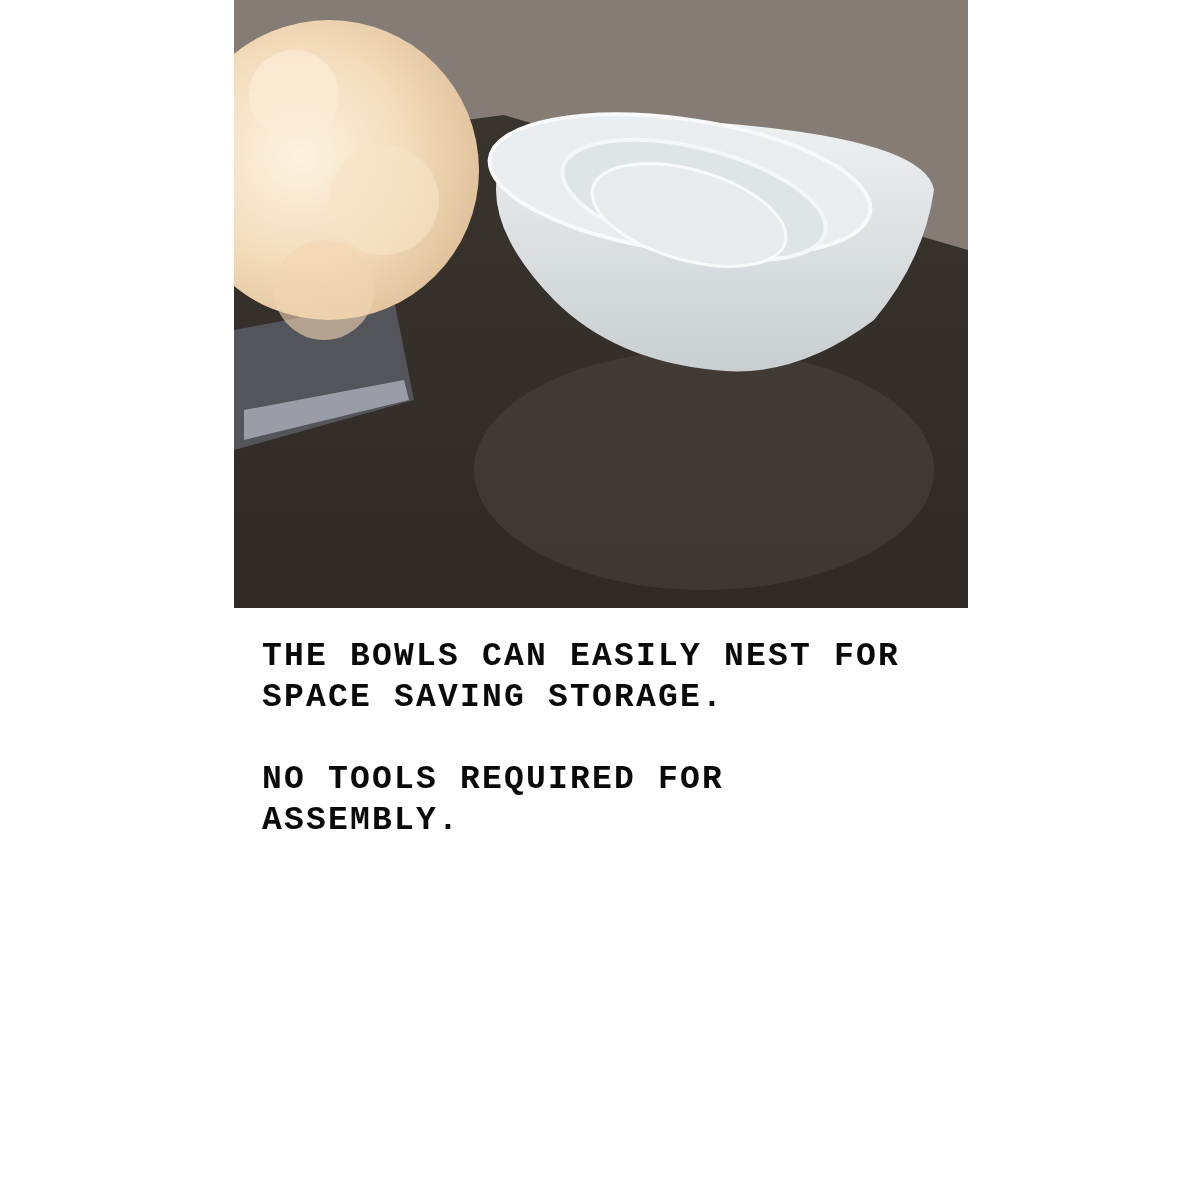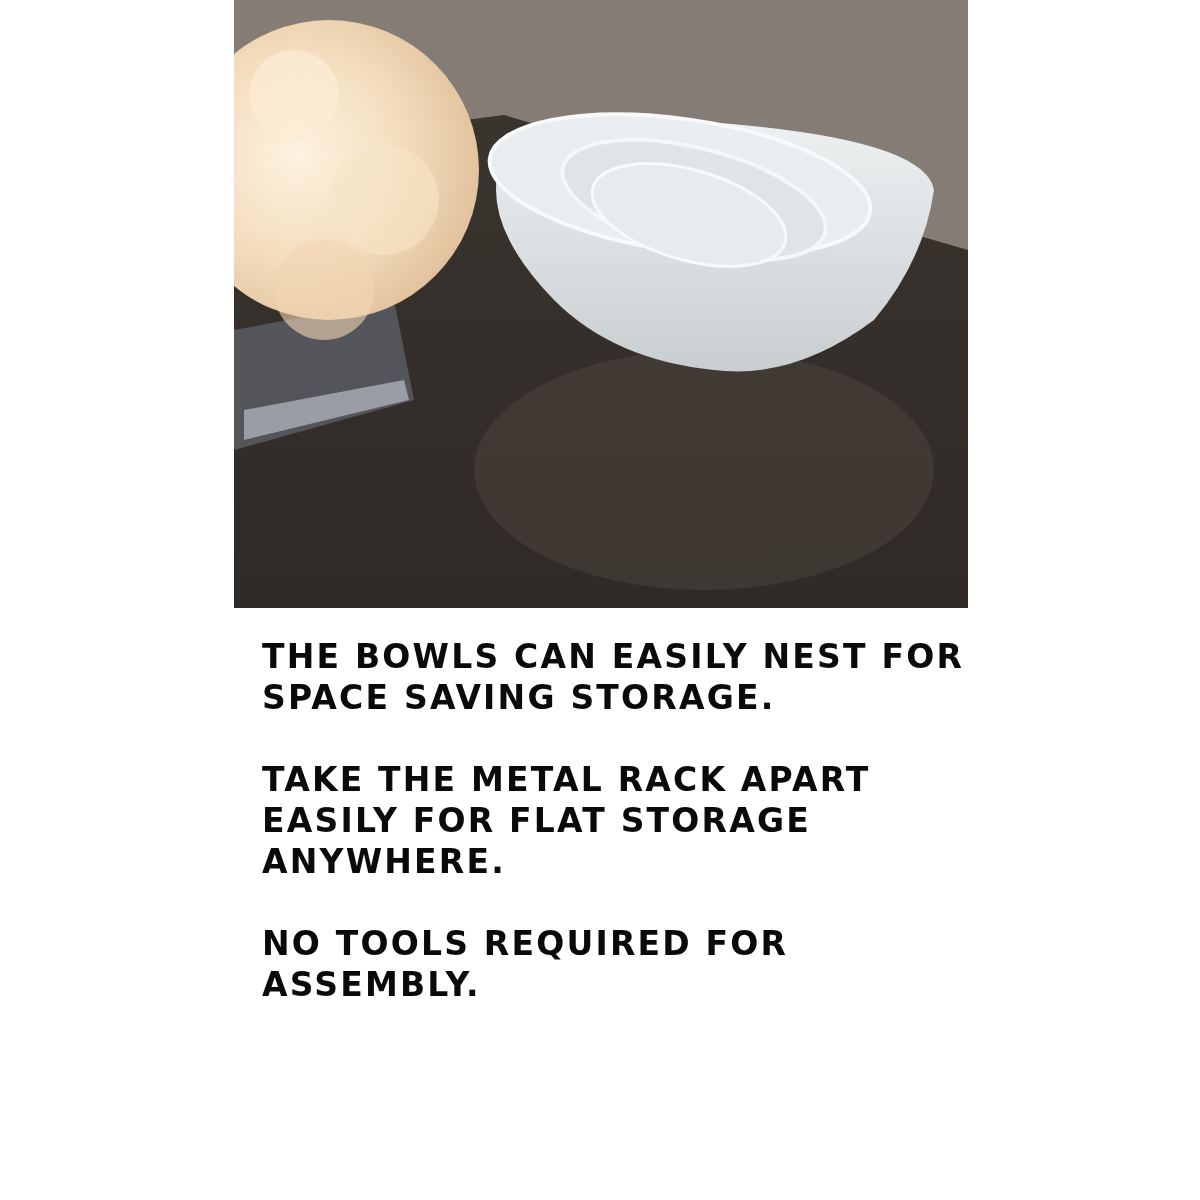--- a/index.html
+++ b/index.html
@@ -10,21 +10,21 @@
     position: absolute; left: 234px; top: 0; width: 734px; height: 608px; overflow: hidden;
     background: linear-gradient(180deg, #8d857d 0%, #7b746d 18%, #6c655f 24%, #3f3934 30%, #352f2a 100%);
   }
   .photo svg { position: absolute; left: 0; top: 0; }
   .copy {
     position: absolute; left: 262px; top: 636px; width: 720px;
     font-family: "DejaVu Sans", sans-serif; font-weight: bold;
     font-size: 33px; line-height: 41px; letter-spacing: 2.2px;
     color: #0a0a0a; text-transform: uppercase;
   }
-  .para { margin: 0 0 41px 0; white-space: pre-line; }
+  .para { margin: 0 0 41px 0; white-space: pre-line; font-family: Liberation Mono, monospace; }
 </style>
 </head>
 <body>
 
 <div class="photo" title="Three nested white oval bowls on a dark wood table next to a cream flower arrangement in a glass vase">
   <svg width="734" height="608" viewBox="0 0 734 608">
     <defs>
       <radialGradient id="flowerG" cx="40%" cy="45%" r="60%">
         <stop offset="0%" stop-color="#fdf3e0"></stop>
         <stop offset="60%" stop-color="#f3dcbc"></stop>
@@ -60,18 +60,15 @@
 
     <ellipse cx="460" cy="200" rx="135" ry="52" transform="rotate(14 460 200)" fill="#dfe4e7" stroke="#f4f6f7" stroke-width="4"></ellipse>
 
     <ellipse cx="455" cy="215" rx="100" ry="45" transform="rotate(16 455 215)" fill="#e7ebed" stroke="#f8fafa" stroke-width="3"></ellipse>
   </svg>
 </div>
 
 <div class="copy">
   <p class="para">THE BOWLS CAN EASILY NEST FOR
 SPACE SAVING STORAGE.</p>
-  <p class="para">TAKE THE METAL RACK APART
-EASILY FOR FLAT STORAGE
-ANYWHERE.</p>
   <p class="para">NO TOOLS REQUIRED FOR
 ASSEMBLY.</p>
 </div>
 
 </body></html>

